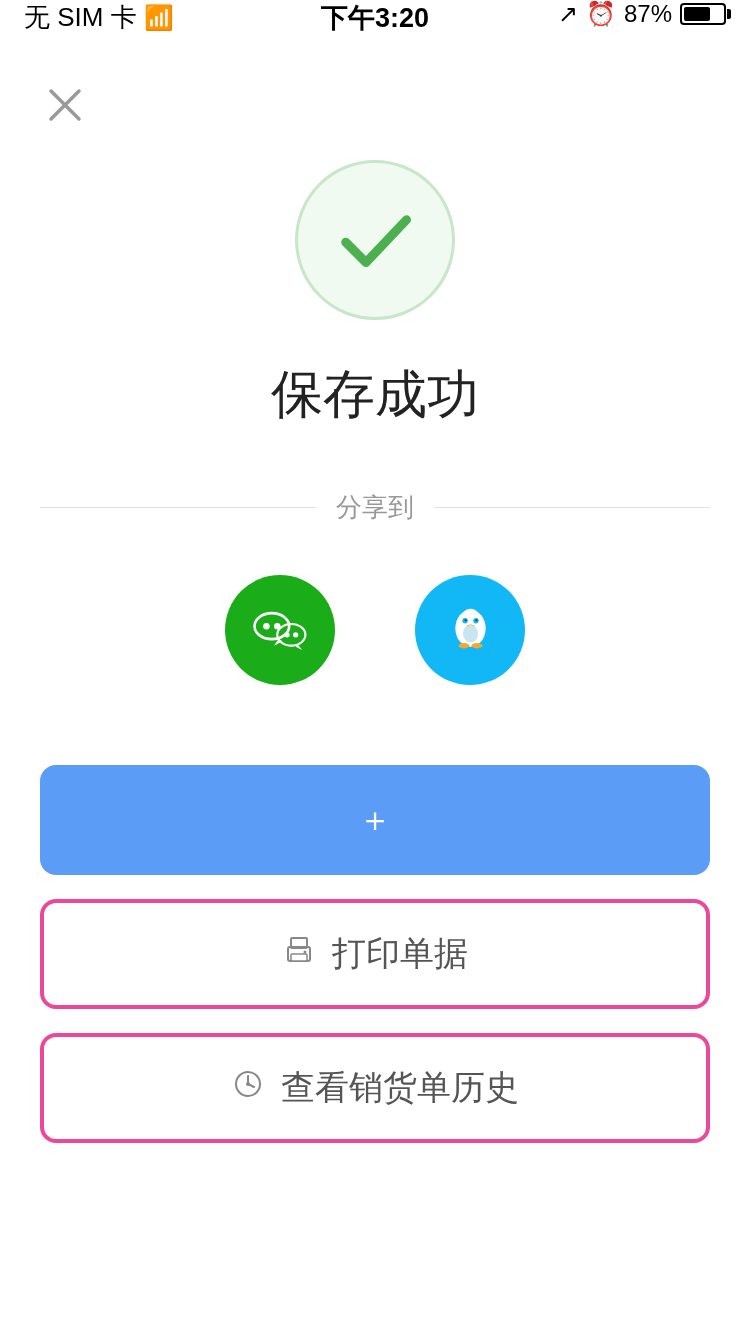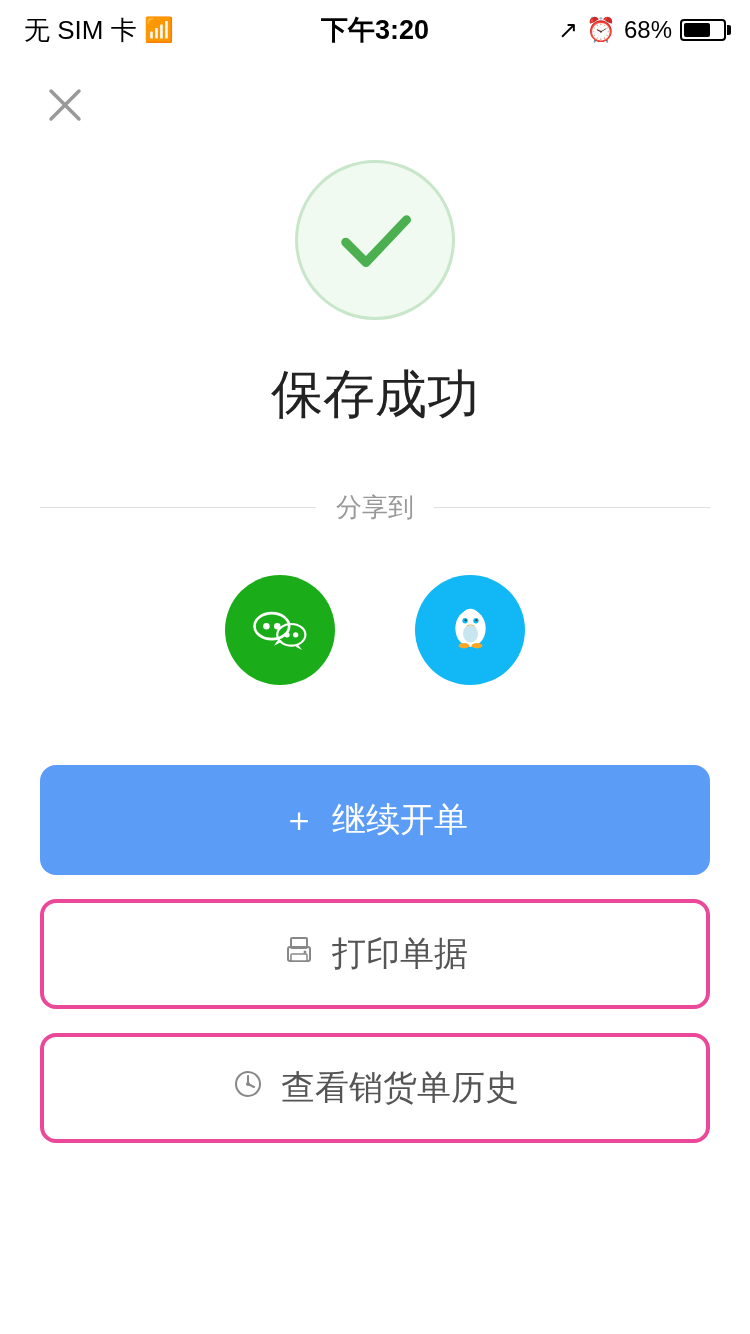--- a/index.html
+++ b/index.html
@@ -14,21 +14,21 @@
       flex-direction: column;
       overflow-x: hidden;
     }
 
     
     .status-bar {
       width: 100%;
       height: 60px;
       background: #ffffff;
       display: flex;
-      align-items: center;
+      align-items: flex-start;
       justify-content: space-between;
       padding: 0 24px;
       flex-shrink: 0;
     }
 
     .status-left {
       display: flex;
       align-items: center;
       gap: 8px;
       font-size: 26px;
@@ -227,21 +227,21 @@
 
 <div class="status-bar">
   <div class="status-left">
     <span>无 SIM 卡</span>
     <span class="wifi-icon">📶</span>
   </div>
   <div class="status-center">下午3:20</div>
   <div class="status-right">
     <span>↗</span>
     <span>⏰</span>
-    <span>68%</span>
+    <span>87%</span>
     <div class="battery-icon">
       <div class="battery-fill"></div>
     </div>
   </div>
 </div>
 
 <div class="main-content">
 
   <div class="close-btn">
     <svg viewBox="0 0 36 36" fill="none" xmlns="http://www.w3.org/2000/svg">
@@ -298,21 +298,20 @@
 
         <ellipse cx="30" cy="33" rx="7" ry="8" fill="#c8e6f0"></ellipse>
       </svg>
     </div>
   </div>
 
   <div class="action-buttons">
 
     <button class="action-btn primary">
       <span class="btn-icon">＋</span>
-      <span>继续开单</span>
     </button>
 
     <button class="action-btn secondary">
       <span class="btn-icon">
         <svg viewBox="0 0 34 34" width="34" height="34" xmlns="http://www.w3.org/2000/svg">
           <rect x="6" y="14" width="22" height="14" rx="2" fill="none" stroke="#888" stroke-width="2"></rect>
           <rect x="9" y="5" width="16" height="10" rx="1" fill="none" stroke="#888" stroke-width="2"></rect>
           <rect x="9" y="21" width="16" height="7" rx="1" fill="white" stroke="#888" stroke-width="1.5"></rect>
           <circle cx="23" cy="19" r="1.5" fill="#888"></circle>
         </svg>

